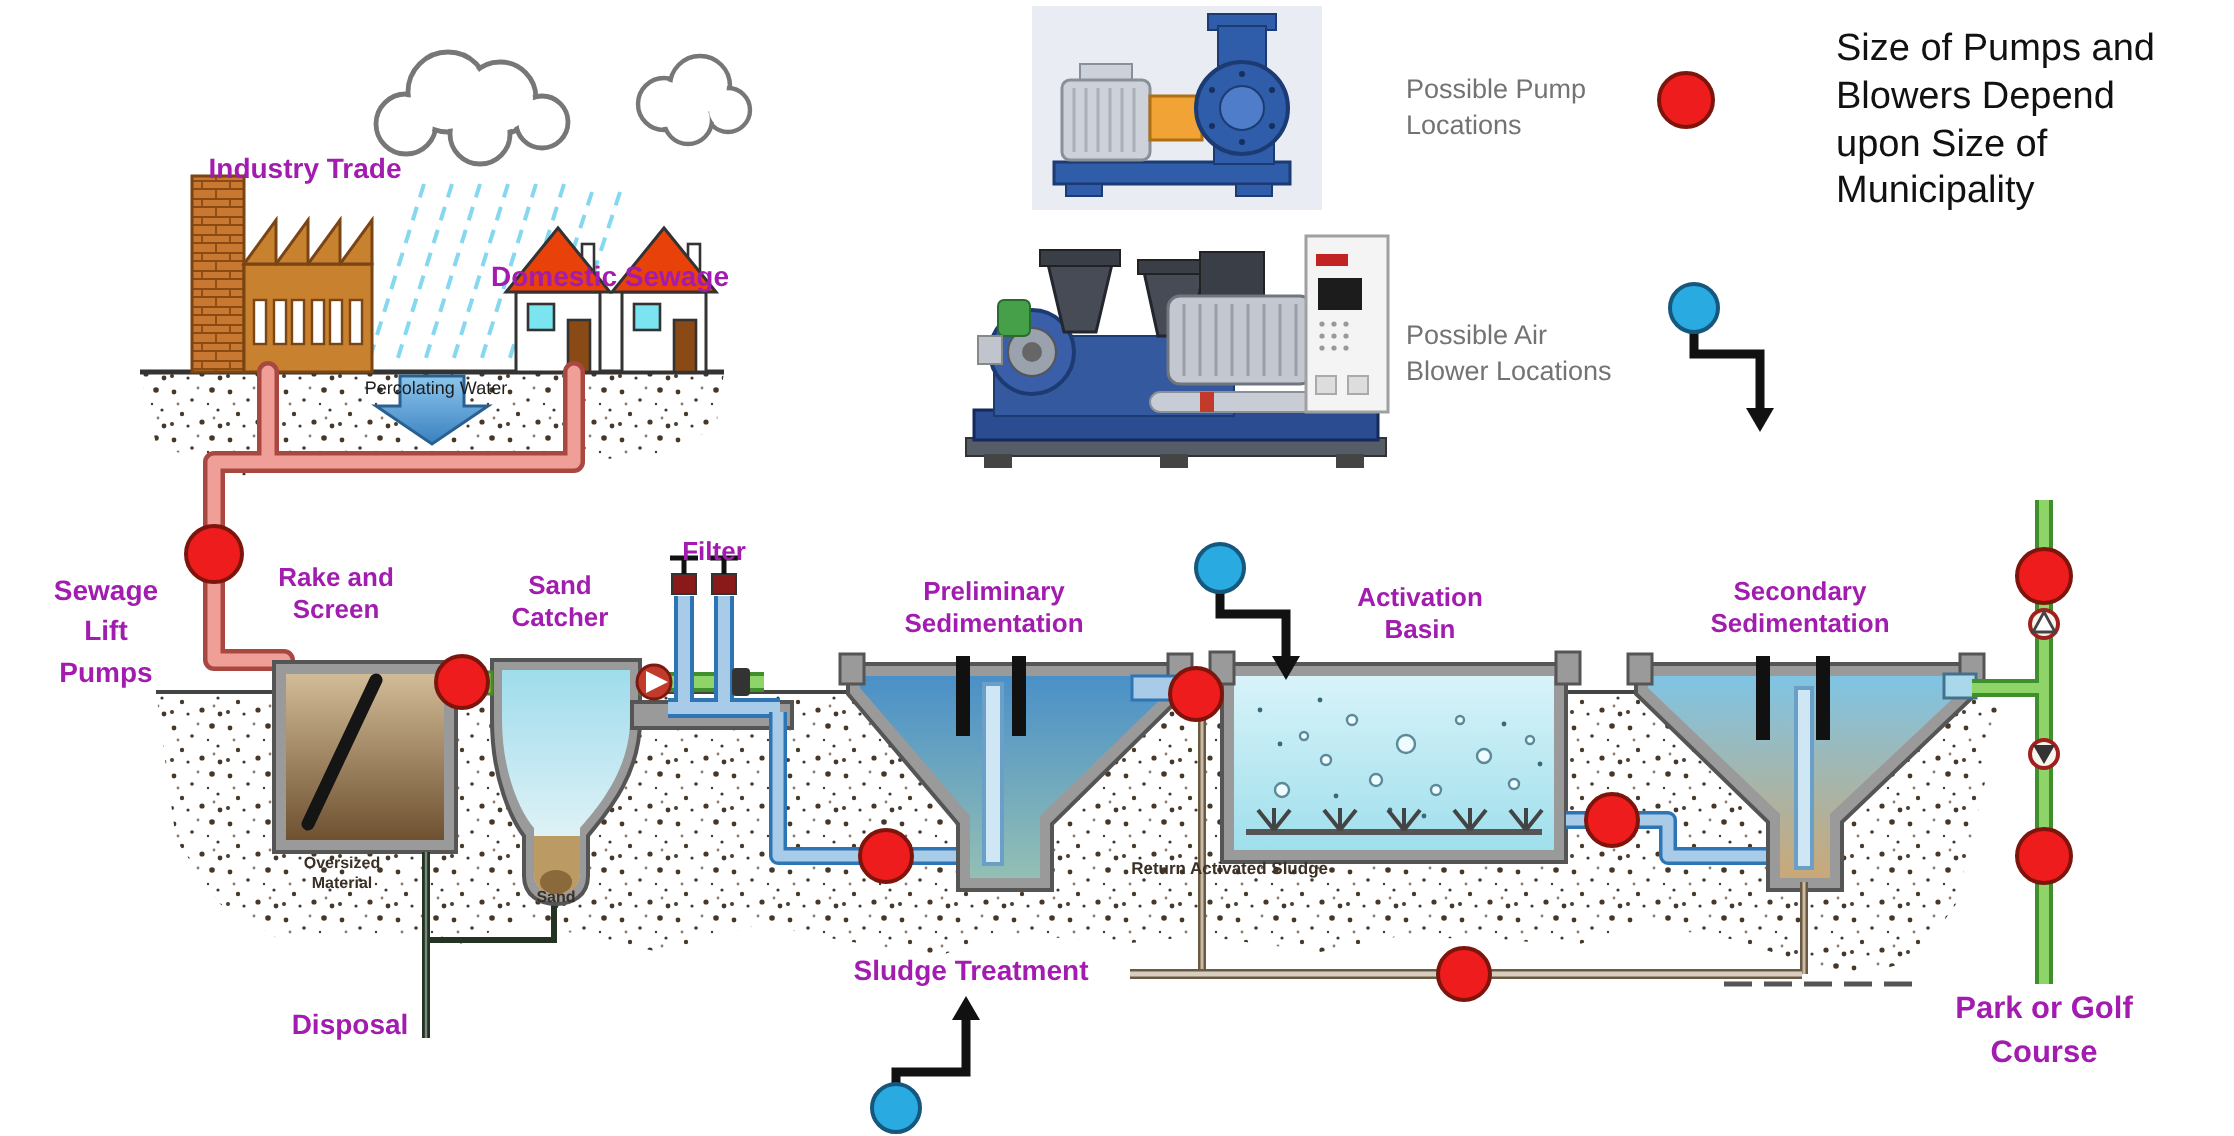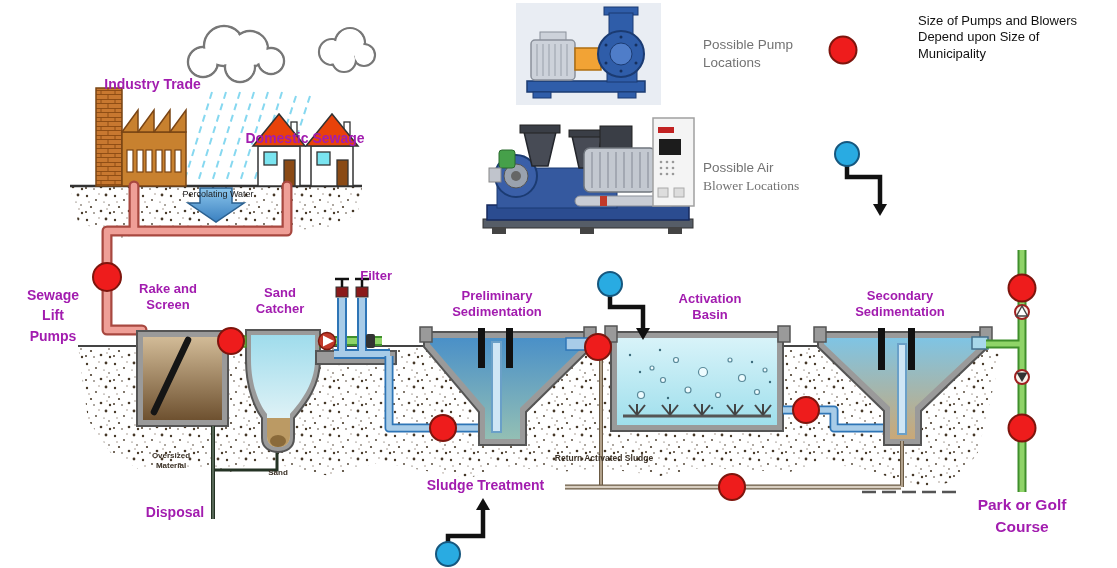--- a/index.html
+++ b/index.html
@@ -3,25 +3,25 @@
 <meta charset="utf-8">
 <style>
   html,body{margin:0;padding:0;background:#fff;}
   #stage{position:relative;width:1117px;height:568px;background:#ffffff;overflow:hidden;
          font-family:"Liberation Sans",sans-serif;}
   #diagram{position:absolute;left:0;top:0;}
   .label{position:absolute;font-weight:bold;color:#a21caf;text-align:center;line-height:1.25;}
   .f14{font-size:14px;}
   .f13{font-size:13px;}
   .f15{font-size:15.5px;line-height:1.4;}
-  .tiny{font-size:8px;color:#3a3025;line-height:1.2;margin-top:24px;}
+  .tiny{font-size:8px;color:#3a3025;line-height:1.2;}
   .tiny9{font-size:9px;color:#1c1c1c;}
   .legend-text{position:absolute;font-weight:400;font-size:13.5px;color:#737373;
                text-align:left;line-height:1.3;}
-  .note{position:absolute;font-weight:400;font-size:13px;color:#111;text-align:left;line-height:1.25;}
+  .note{position:absolute;font-weight:400;font-size:19px;color:#111;text-align:left;line-height:1.25;}
   .nowrap{white-space:nowrap;}
   .lh145{line-height:1.45;margin-top:44px;}
 </style>
 </head>
 <body>
 
 <div id="stage">
 
 <svg id="diagram" width="1117" height="568" viewBox="0 0 1117 568">
   <defs>
@@ -432,33 +432,33 @@
   </g>
 </svg>
 
 <div class="label f14 nowrap" style="left:95px;top:76px;width:115px;">Industry Trade</div>
 <div class="label f14 nowrap" style="left:240px;top:94px;width:130px;margin-top:36px;">Domestic Sewage</div>
 <div class="label tiny9 nowrap" style="left:158px;top:189px;width:120px;font-weight:normal;">Percolating Water</div>
 
 <div class="label f14 lh145" style="left:20px;top:241px;width:66px;">Sewage Lift Pumps</div>
 <div class="label f13" style="left:122px;top:281px;width:92px;text-align:center;">Rake and Screen</div>
 <div class="label f13" style="left:250px;top:285px;width:60px;">Sand Catcher</div>
-<div class="label f13" style="left:322px;top:268px;width:70px;text-align:right;">Filter</div>
+<div class="label f13" style="left:322px;top:268px;width:70px;">Filter</div>
 <div class="label f13" style="left:442px;top:288px;width:110px;">Preliminary Sedimentation</div>
 <div class="label f13" style="left:665px;top:291px;width:90px;">Activation Basin</div>
 <div class="label f13" style="left:845px;top:288px;width:110px;">Secondary Sedimentation</div>
 
 <div class="label tiny" style="left:140px;top:427px;width:62px;font-weight:bold;">Oversized Material</div>
 <div class="label tiny nowrap" style="left:258px;top:444px;width:40px;font-weight:bold;">Sand</div>
-<div class="label tiny nowrap" style="left:544px;top:429px;width:120px;font-weight:bold;font-size:8.5px;text-align:center;">Return Activated Sludge</div>
+<div class="label tiny nowrap" style="left:544px;top:429px;width:120px;font-weight:bold;font-size:8.5px;text-align:right;">Return Activated Sludge</div>
 <div class="label f14 nowrap" style="left:140px;top:504px;width:70px;">Disposal</div>
 <div class="label f14 nowrap" style="left:418px;top:477px;width:135px;">Sludge Treatment</div>
 
 <div class="label f15" style="left:963px;top:494px;width:118px;">Park or Golf Course</div>
 
 <div class="legend-text" style="left:703px;top:36px;width:112px;">Possible Pump Locations</div>
 <div class="legend-text" style="left:703px;top:147px;width:140px;margin-top:12px;">
   <span style="display:block;">Possible Air</span>
-  <span style="display:block;font-family:Liberation Serif, serif;">Blower Locations</span>
+  <span style="display:block;">Blower Locations</span>
 </div>
 <div class="note" style="left:918px;top:13px;width:162px;">Size of Pumps and Blowers Depend upon Size of Municipality</div>
 
 </div>
 
 </body></html>

